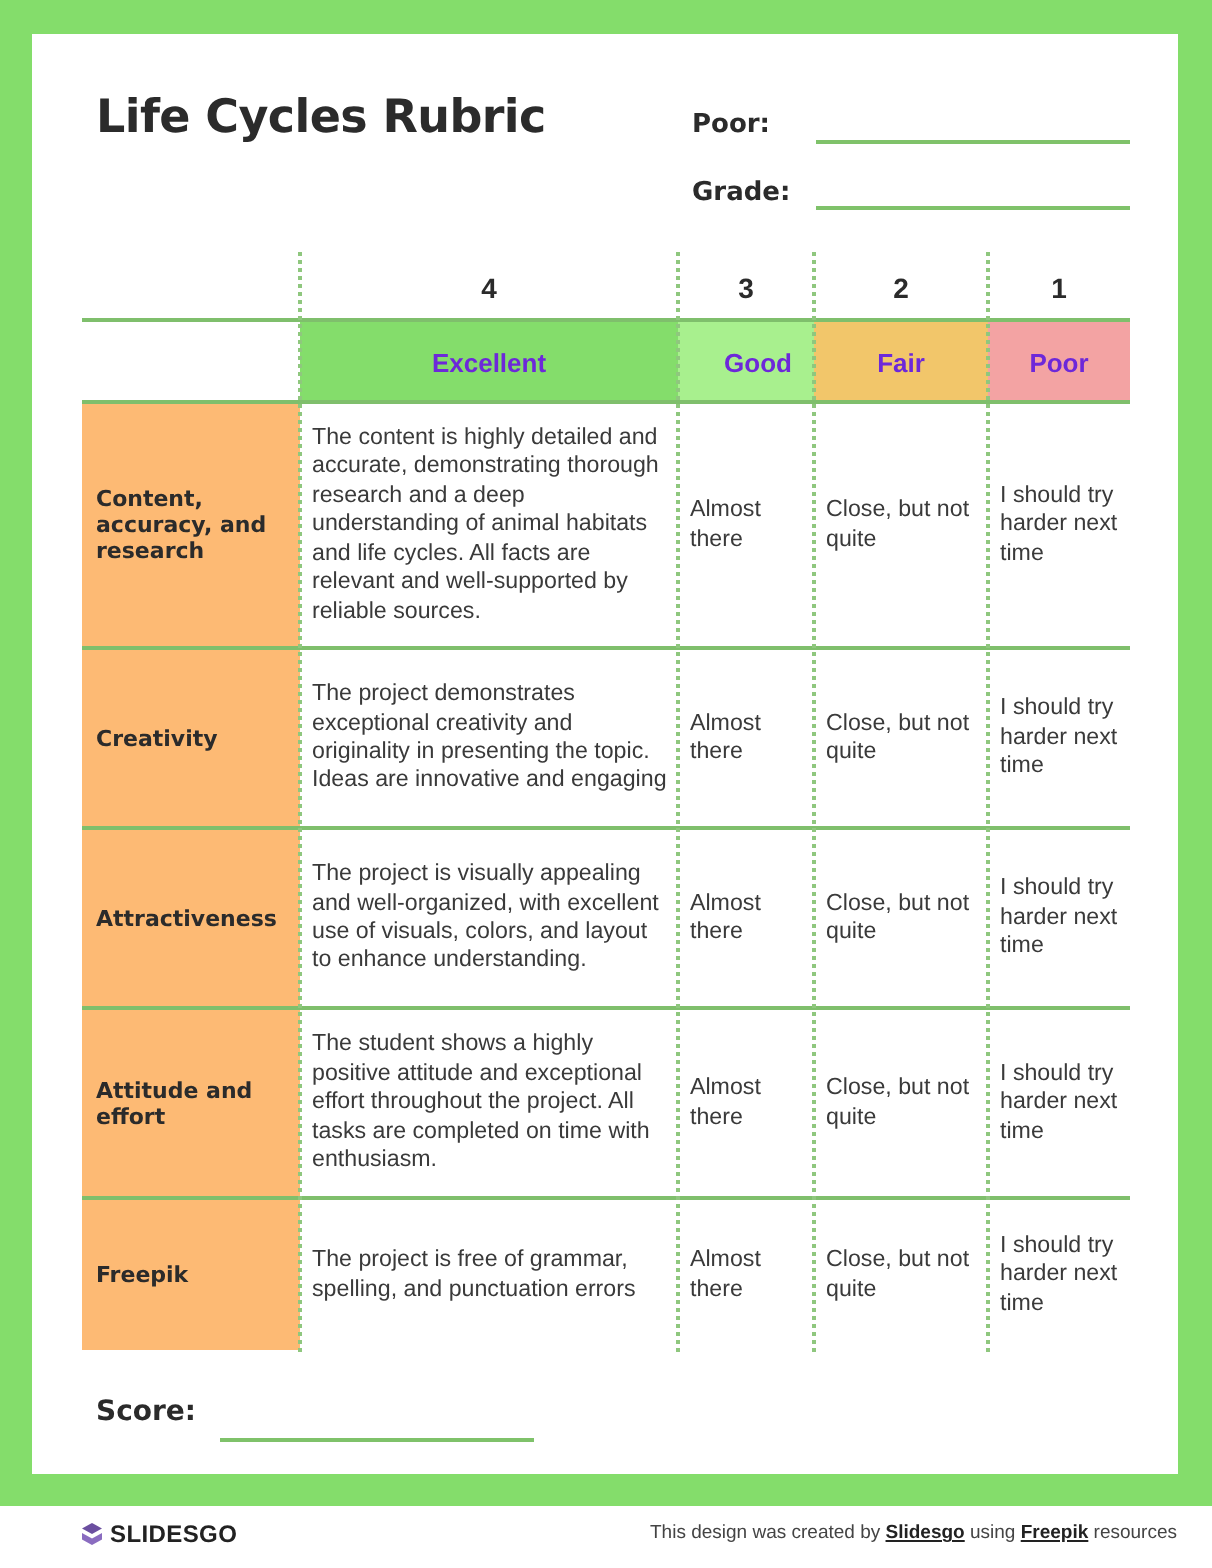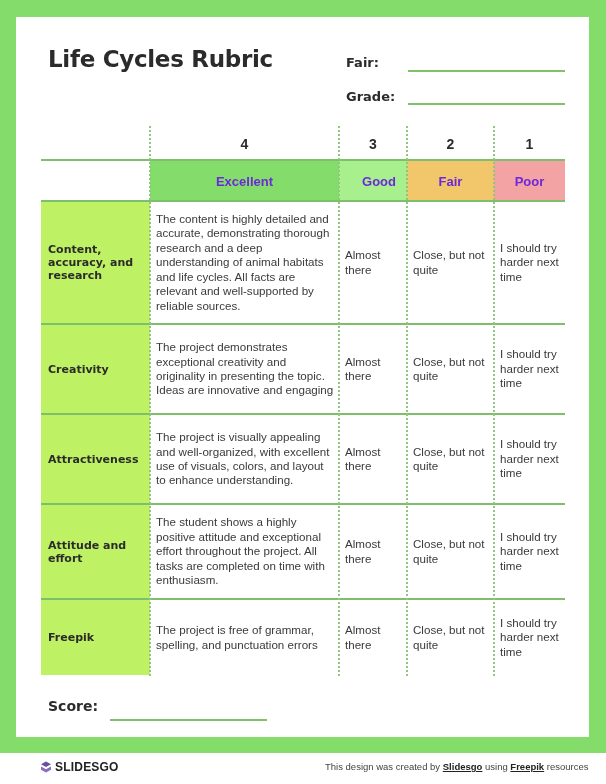--- a/index.html
+++ b/index.html
@@ -12,21 +12,21 @@
            font-size:23px; line-height:30px; color:#2b2b2b; letter-spacing:-0.3px; }
   .field-label { position:absolute; font-family:"DejaVu Sans", sans-serif; font-weight:bold; font-size:13px; color:#2b2b2b; }
   .field-line { position:absolute; height:2px; background:#7fc26a; }
   .vdiv { position:absolute; top:126px; width:0; border-left:2px dotted #8fc77e; height:550px; }
 
   .nums { position:absolute; top:136px; height:18px; font-weight:bold; font-size:14px; text-align:center; color:#2b2b2b; }
   .hline { position:absolute; left:41px; width:524px; height:2px; background:#7fbf6c; }
   .hdr { position:absolute; top:161px; height:40px; display:flex; align-items:center; justify-content:center;
          font-weight:bold; font-size:13px; color:#6d28d9; }
 
-  .row-label { position:absolute; left:41px; width:109px; background:#bef264; display:flex; align-items:center;
+  .row-label { position:absolute; left:41px; width:109px; background:#fdba74; display:flex; align-items:center;
                padding-left:7px; box-sizing:border-box; font-family:"DejaVu Sans", sans-serif; font-weight:bold;
                font-size:11px; line-height:13px; color:#2b2b2b; }
   .cell { position:absolute; display:flex; align-items:center; box-sizing:border-box; font-size:11.6px;
           line-height:14.4px; color:#3a3a3a; padding-left:6px; padding-right:3px; }
 
   .score-label { position:absolute; left:48px; top:698px; font-family:"DejaVu Sans", sans-serif; font-weight:bold; font-size:14px; color:#2b2b2b; }
   .footer-logo { position:absolute; left:40px; top:760px; display:flex; align-items:center; gap:3px;
                  font-weight:bold; font-size:12px; color:#222; letter-spacing:0.2px; }
   .footer-credit { position:absolute; left:325px; top:761px; font-size:9.5px; color:#444; }
   .footer-credit a { color:#222; font-weight:bold; text-decoration:underline; }
@@ -34,21 +34,21 @@
 </head>
 <body>
 
 <div class="frame"></div>
 <div class="sheet"></div>
 
 <div class="title">
   <div>Life Cycles Rubric</div>
 </div>
 
-<div class="field-label" style="left:346px; top:55px;">Fair:</div>
+<div class="field-label" style="left:346px; top:55px;">Poor:</div>
 <div class="field-line" style="left:408px; top:70px; width:157px;"></div>
 <div class="field-label" style="left:346px; top:89px;text-align:right;">Grade:</div>
 <div class="field-line" style="left:408px; top:103px; width:157px;"></div>
 
 <div class="nums" style="left:150px; width:189px;">4</div>
 <div class="nums" style="left:339px; width:68px;">3</div>
 <div class="nums" style="left:407px; width:87px;">2</div>
 <div class="nums" style="left:494px; width:71px;">1</div>
 
 <div class="hdr" style="left:150px; width:189px; background:#84dd6b;">Excellent</div>

